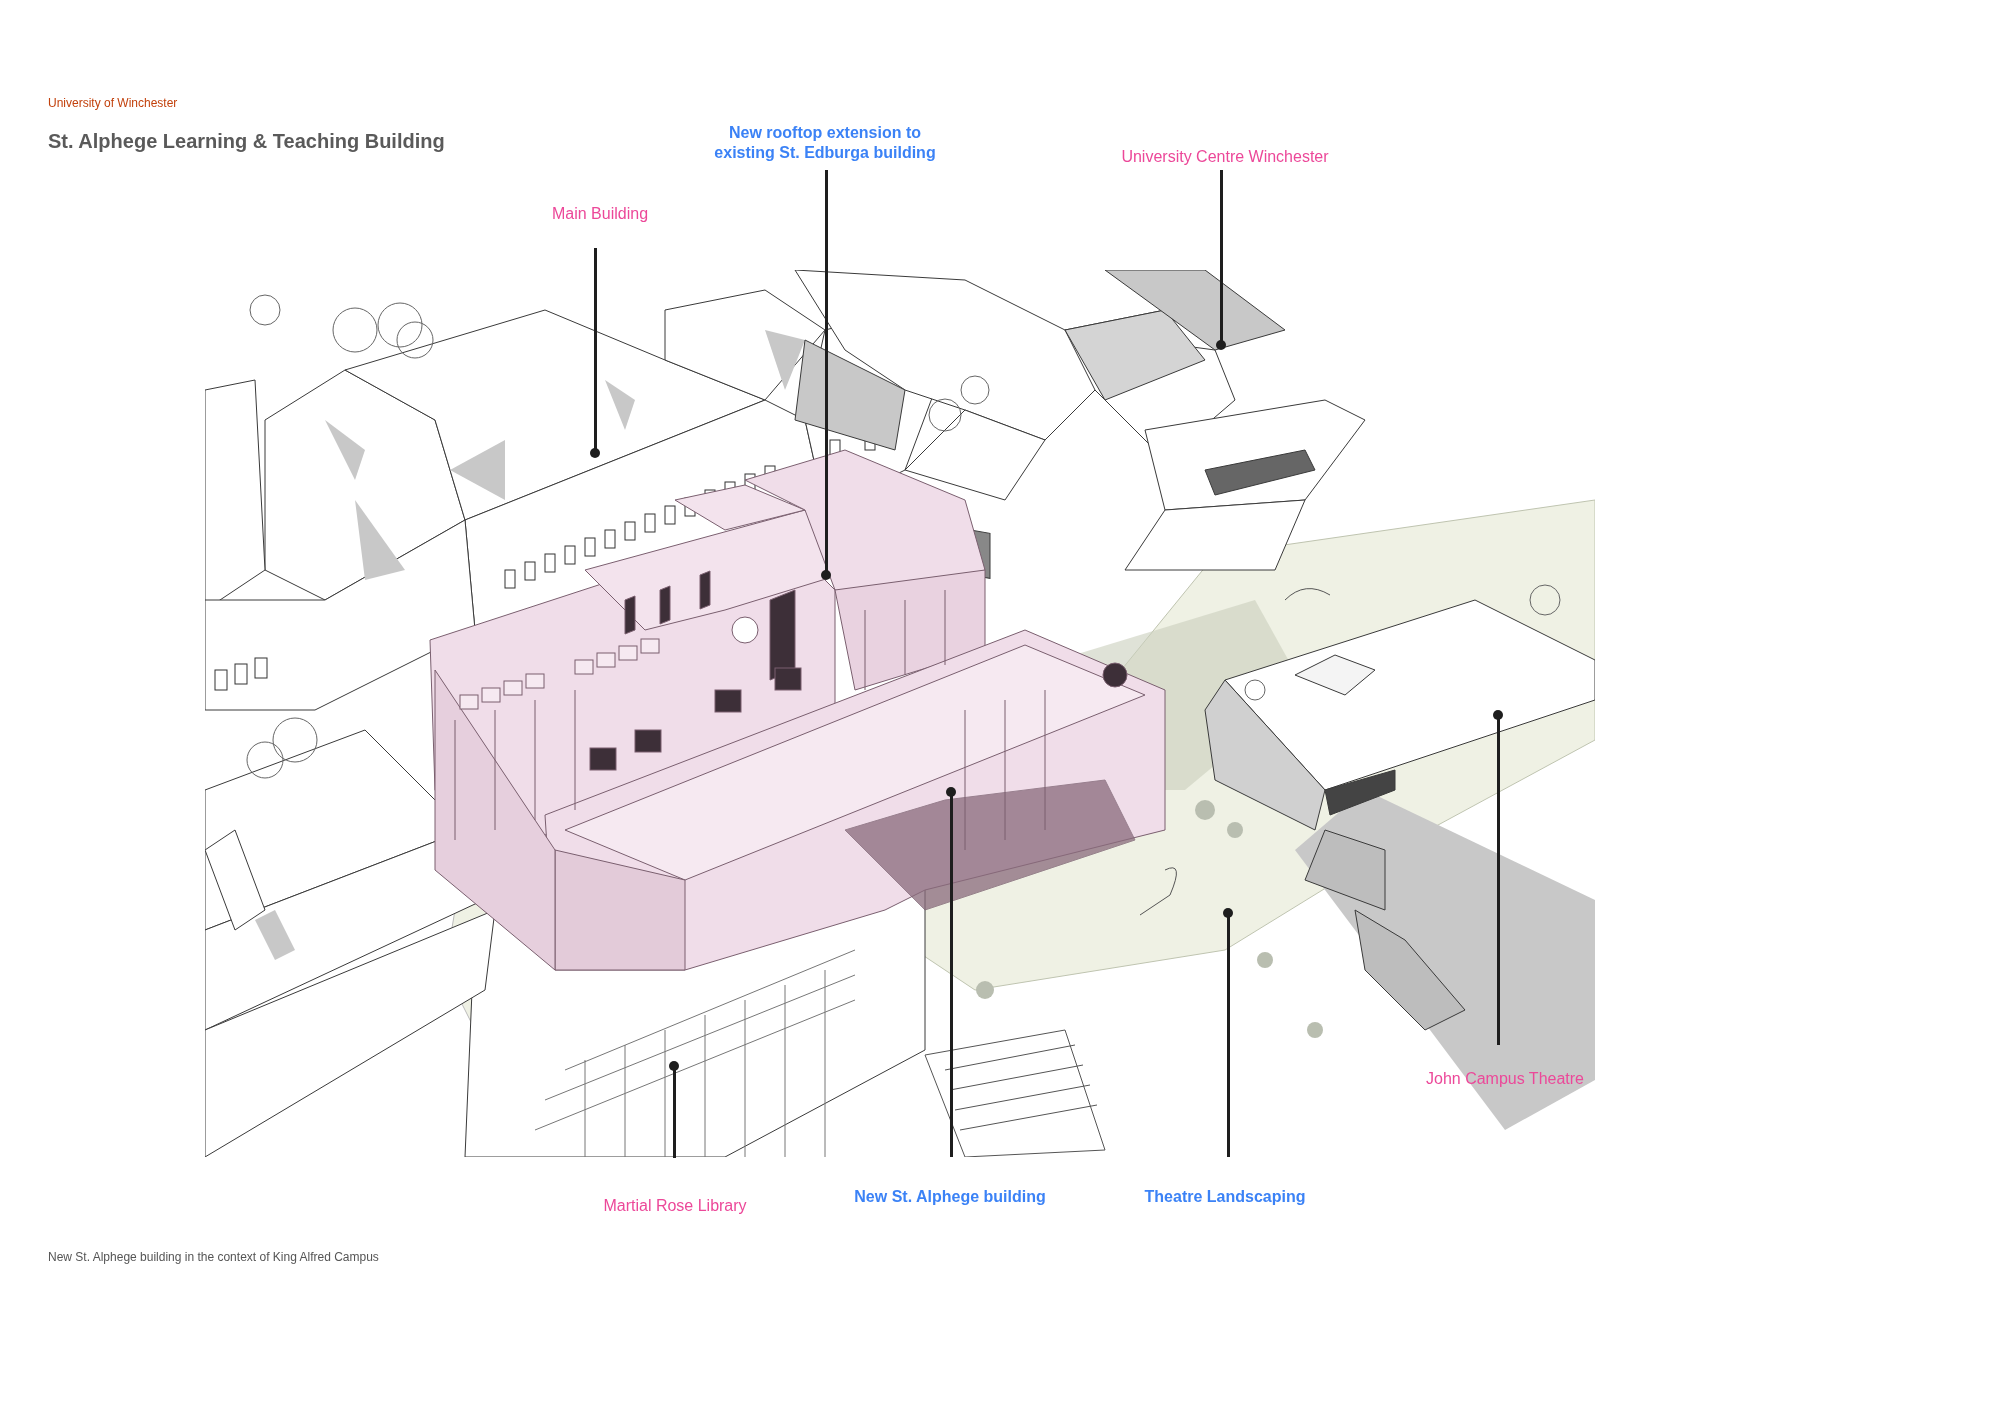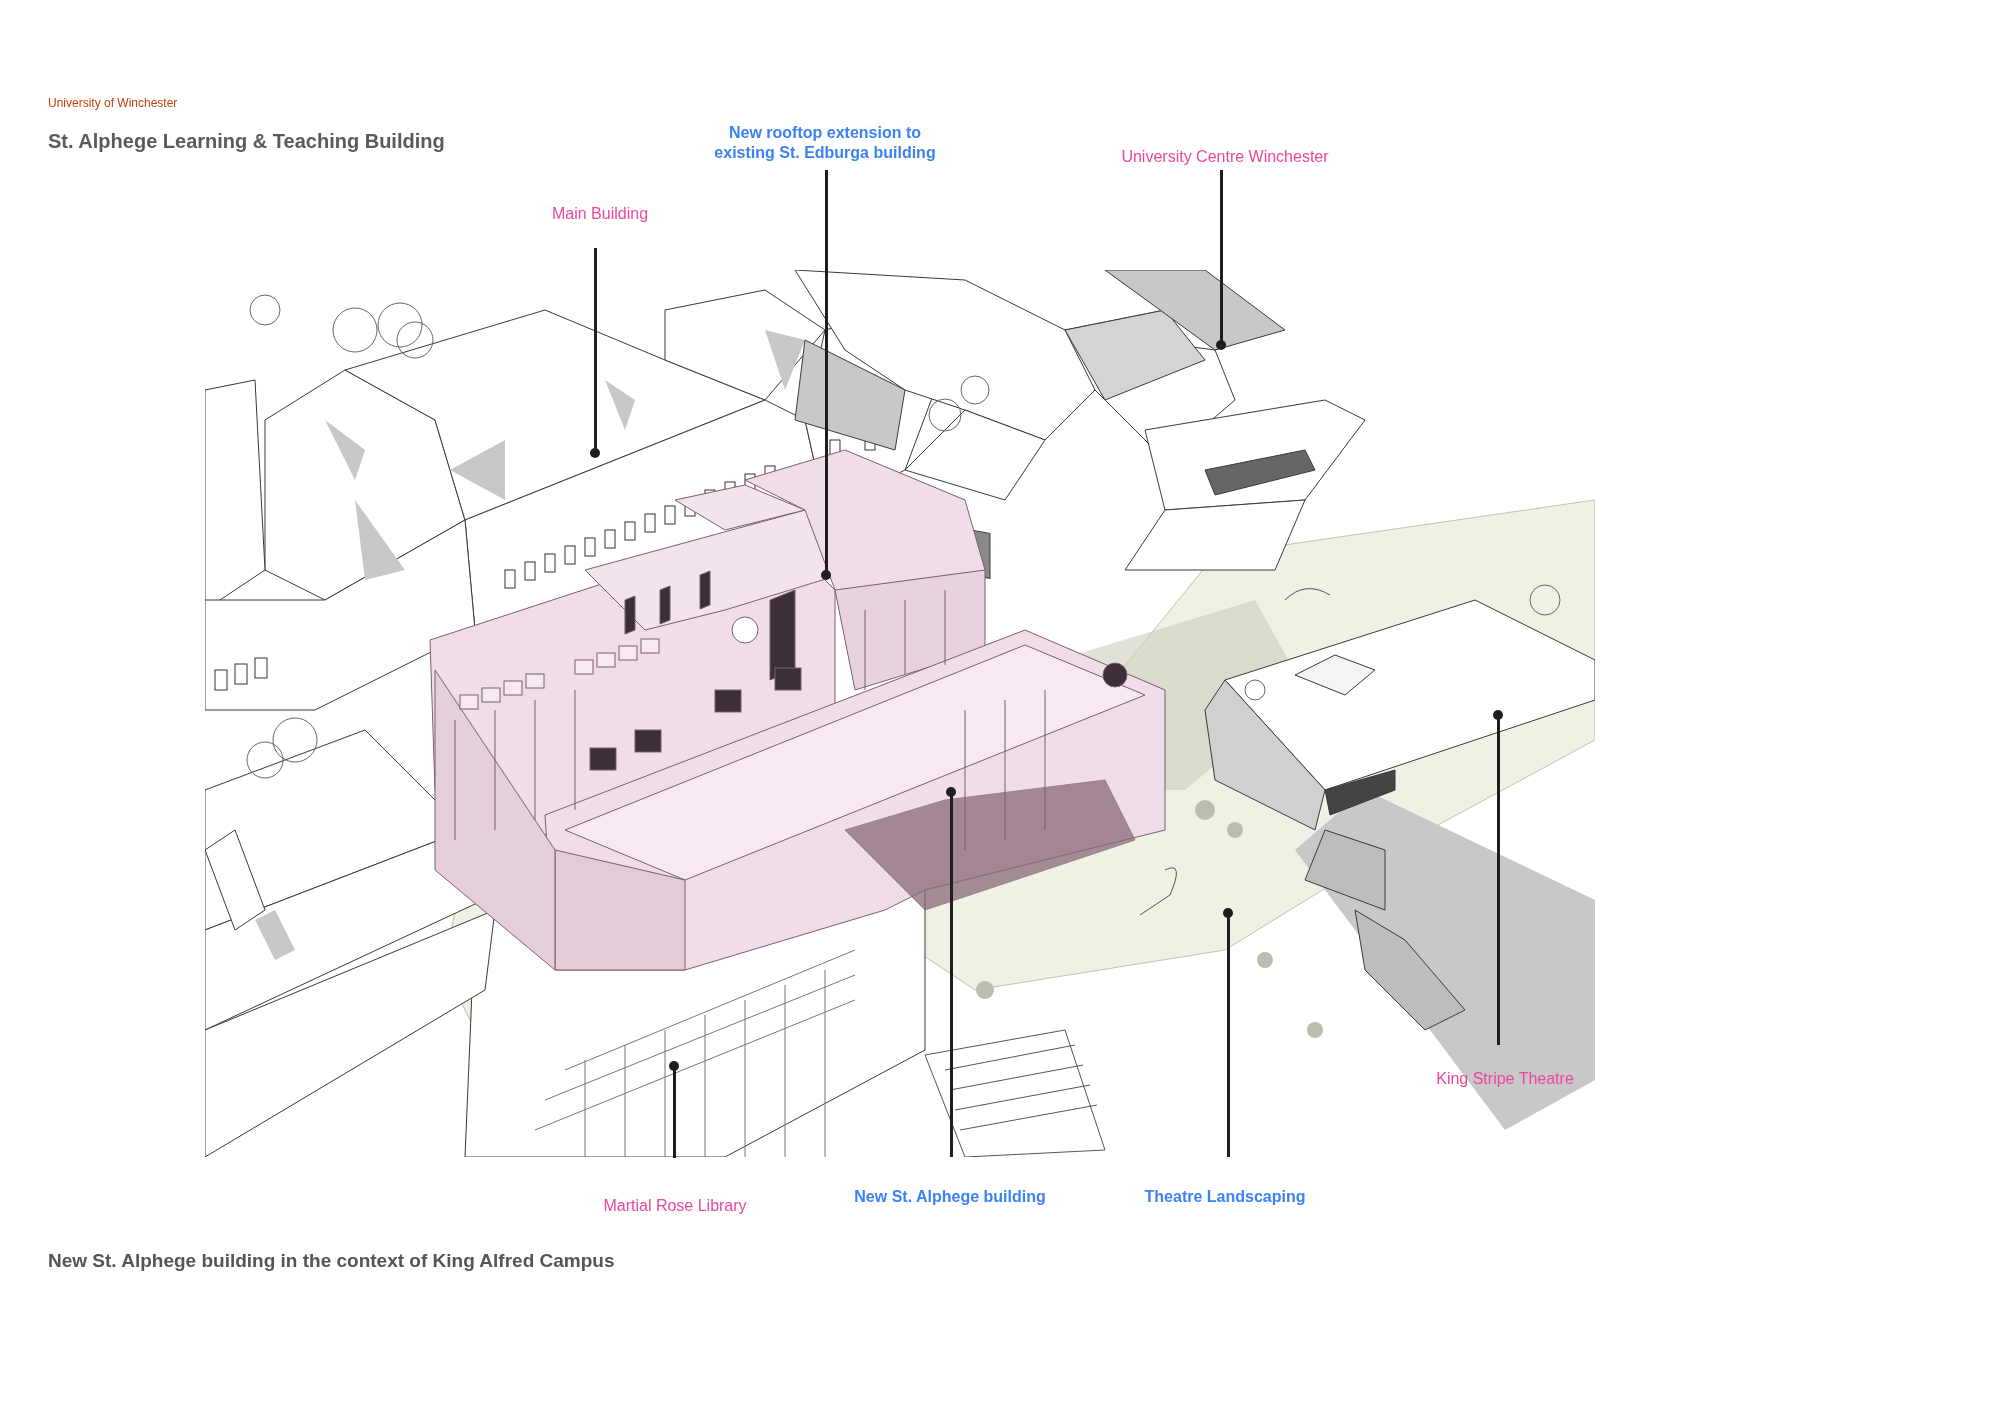--- a/index.html
+++ b/index.html
@@ -1,21 +1,21 @@
 <!DOCTYPE html>
 <html><head>
 <meta charset="utf-8">
 <style>
   html, body { margin:0; padding:0; background:#ffffff; }
   body { width:2000px; height:1414px; position:relative; overflow:hidden;
          font-family:"Liberation Sans", sans-serif; color:#555; }
   .abs { position:absolute; }
   .subtitle { left:48px; top:96px; font-size:12px; color:#c2410c; }
   .title { left:48px; top:118px; font-size:20px; font-weight:bold; color:#5a5a5a;margin-top:12px; }
-  .caption { left:48px; top:1250px; font-size:19px; font-weight:bold; color:#555;text-align:right; }
+  .caption { left:48px; top:1250px; font-size:12px; font-weight:normal; color:#555;text-align:right; }
   .label { font-size:16px; color:#ec4899; white-space:nowrap; text-align:center; }
   .label.bold { font-weight:bold; color:#3b82f6; }
   .leader { position:absolute; width:3px; background:#1e1e1e; }
   .dot { position:absolute; width:10px; height:10px; border-radius:50%; background:#1e1e1e; }
   #drawing { position:absolute; left:205px; top:270px; width:1390px; height:887px; }
 </style>
 </head>
 <body>
 
 <div class="abs subtitle">University of Winchester</div>
@@ -215,18 +215,18 @@
 <div class="leader" style="left:950px; top:792px; height:365px;"></div>
 <div class="dot" style="left:946px; top:787px;"></div>
 
 <div class="leader" style="left:1227px; top:913px; height:244px;"></div>
 <div class="dot" style="left:1223px; top:908px;"></div>
 
 <div class="abs label" style="left:540px; top:205px; width:120px;">Main Building</div>
 <div class="abs label bold" style="left:700px; top:124px; width:250px;">New rooftop extension to</div>
 <div class="abs label bold" style="left:700px; top:144px; width:250px;">existing St. Edburga building</div>
 <div class="abs label" style="left:1100px; top:148px; width:250px;">University Centre Winchester</div>
-<div class="abs label" style="left:1410px; top:1070px; width:190px;">King Stripe Theatre</div>
+<div class="abs label" style="left:1410px; top:1070px; width:190px;">John Campus Theatre</div>
 <div class="abs label" style="left:590px; top:1197px; width:170px;">Martial Rose Library</div>
 <div class="abs label bold" style="left:840px; top:1188px; width:220px;">New St. Alphege building</div>
 <div class="abs label bold" style="left:1120px; top:1188px; width:210px;">Theatre Landscaping</div>
 
 <div class="abs caption">New St. Alphege building in the context of King Alfred Campus</div>
 
 </body></html>

